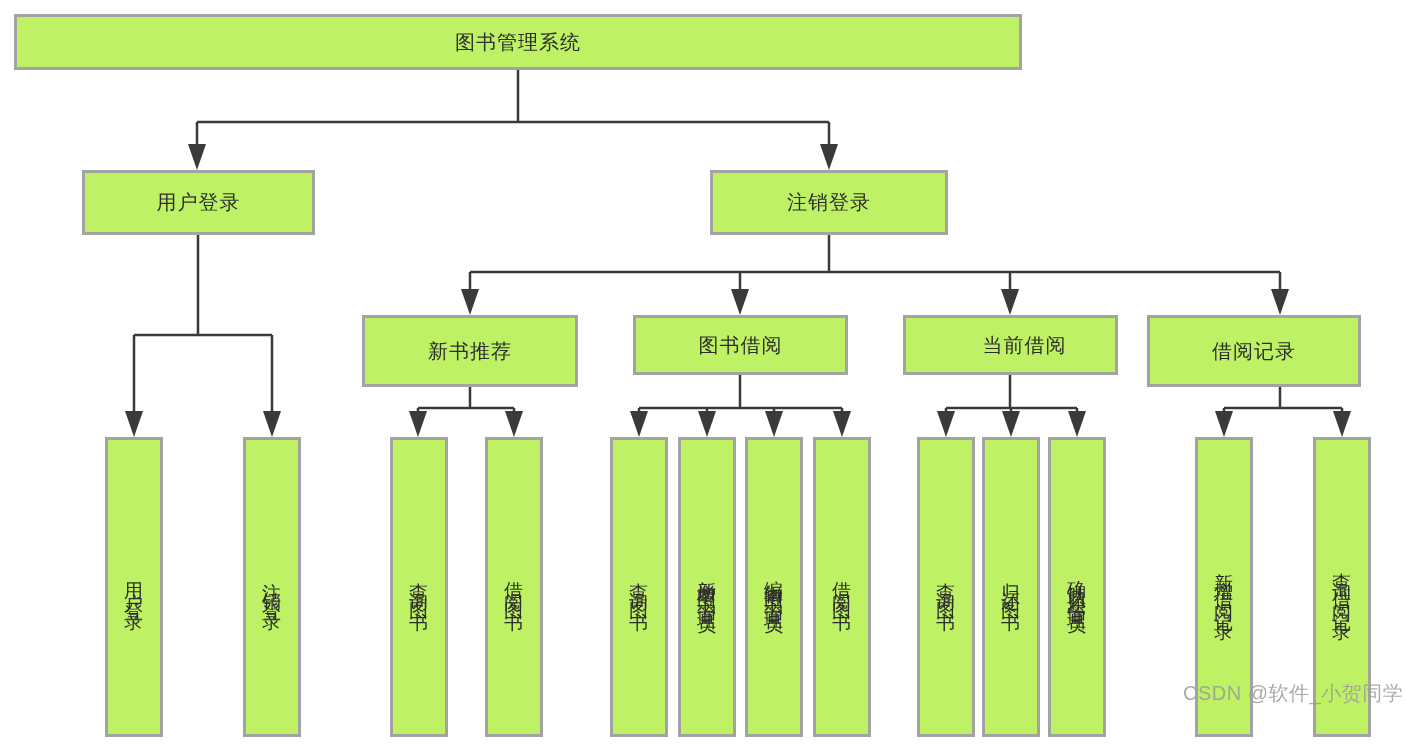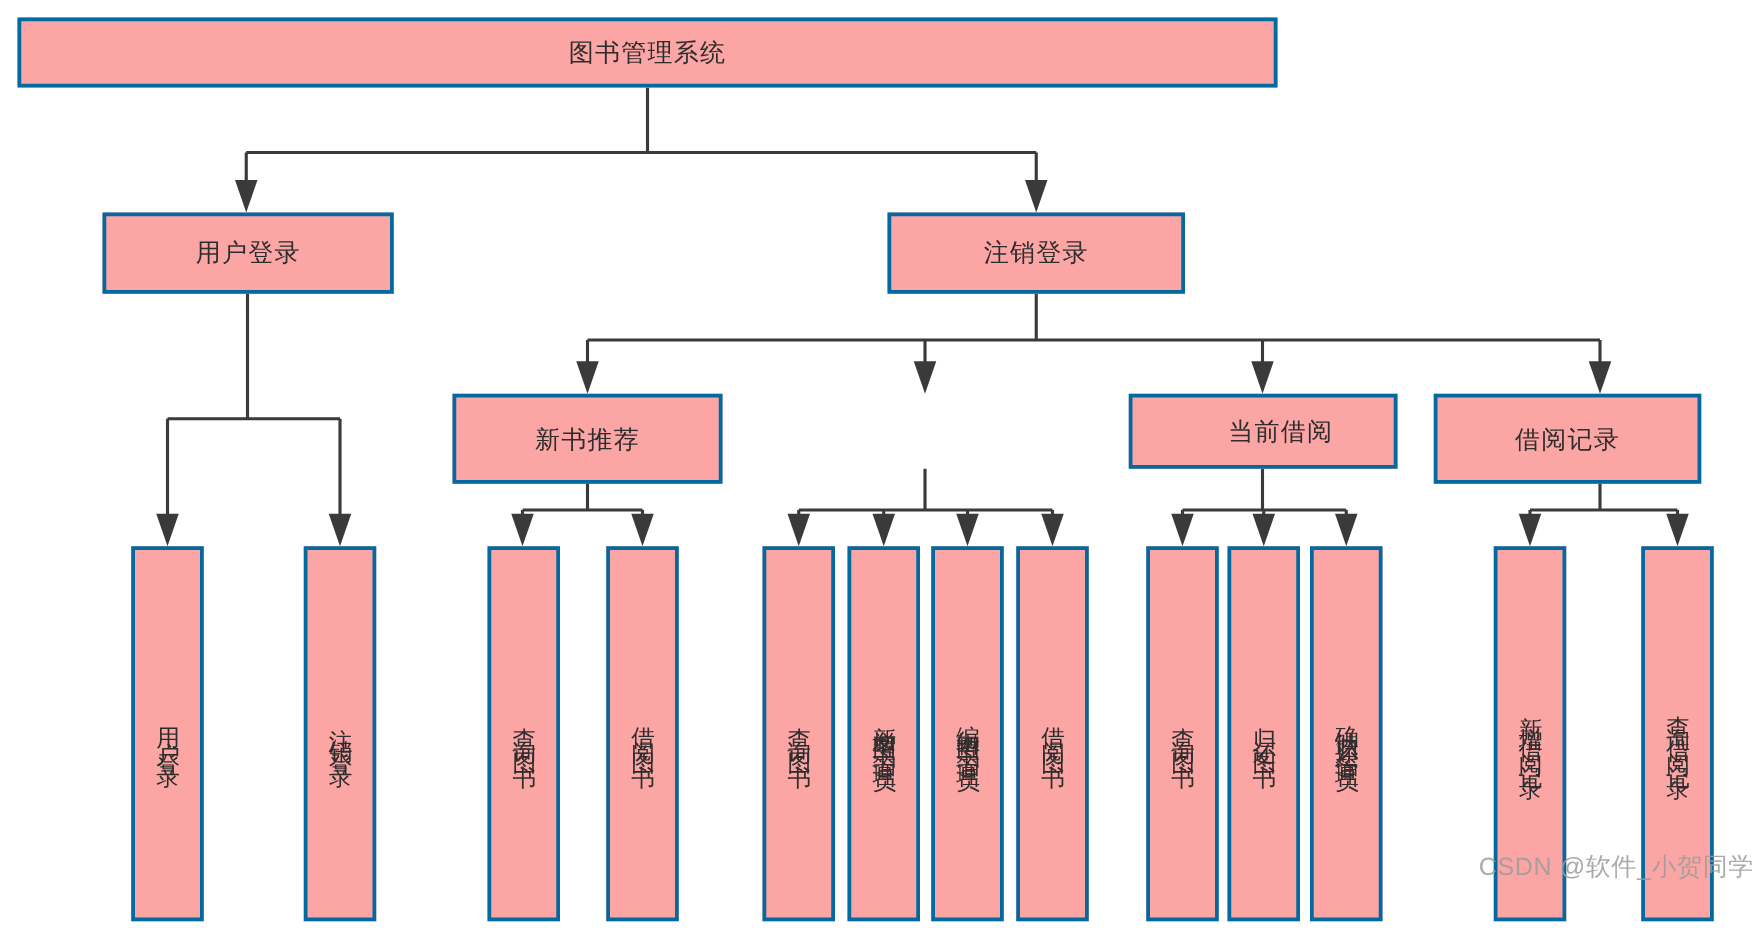--- a/index.html
+++ b/index.html
@@ -19,22 +19,22 @@
   svg.connectors {
     position: absolute;
     left: 0;
     top: 0;
     width: 1405px;
     height: 747px;
     z-index: 1;
   }
   .box {
     position: absolute;
-    background: #fca5a5;
-    border: 3px solid #0369a1;
+    background: #bef264;
+    border: 3px solid #a3a3a3;
     box-sizing: border-box;
     display: flex;
     align-items: center;
     justify-content: center;
     z-index: 2;
   }
   .h-box {
     font-size: 20px;
     letter-spacing: 1px;
     white-space: nowrap;
@@ -107,20 +107,21 @@
       <polygon points="1342,437 1333,411 1351,411"></polygon>
     </g>
   </svg>
 
   <div class="box h-box" style="left:14px; top:14px; width:1008px; height:56px;">图书管理系统</div>
 
   <div class="box h-box" style="left:82px; top:170px; width:233px; height:65px;">用户登录</div>
   <div class="box h-box" style="left:710px; top:170px; width:238px; height:65px;">注销登录</div>
 
   <div class="box h-box" style="left:362px; top:315px; width:216px; height:72px;">新书推荐</div>
+  <div class="box h-box" style="left:633px; top:315px; width:215px; height:60px;">图书借阅</div>
   <div class="box h-box" style="left:903px; top:315px; width:215px; height:60px;padding-left:28px;">当前借阅</div>
   <div class="box h-box" style="left:1147px; top:315px; width:214px; height:72px;">借阅记录</div>
 
   <div class="box leaf" style="left:105px;">用户登录</div>
   <div class="box leaf" style="left:243px;">注销登录</div>
 
   <div class="box leaf" style="left:390px;">查询图书</div>
   <div class="box leaf" style="left:485px;">借阅图书</div>
 
   <div class="box leaf" style="left:610px;">查询图书</div>

